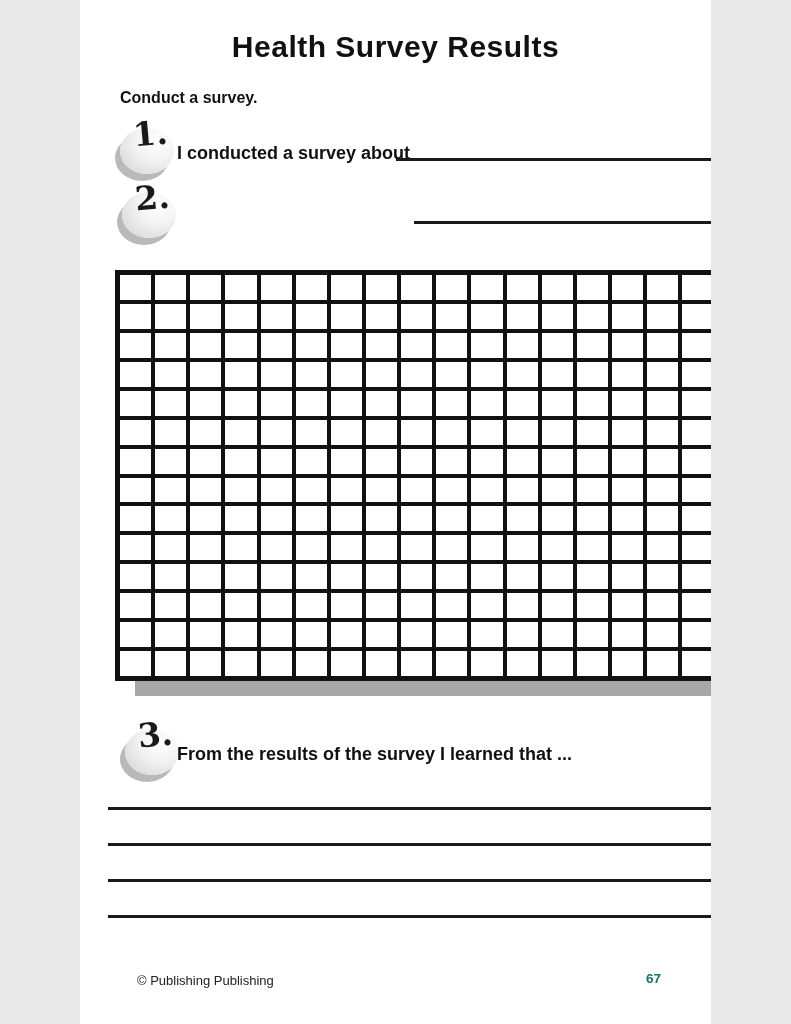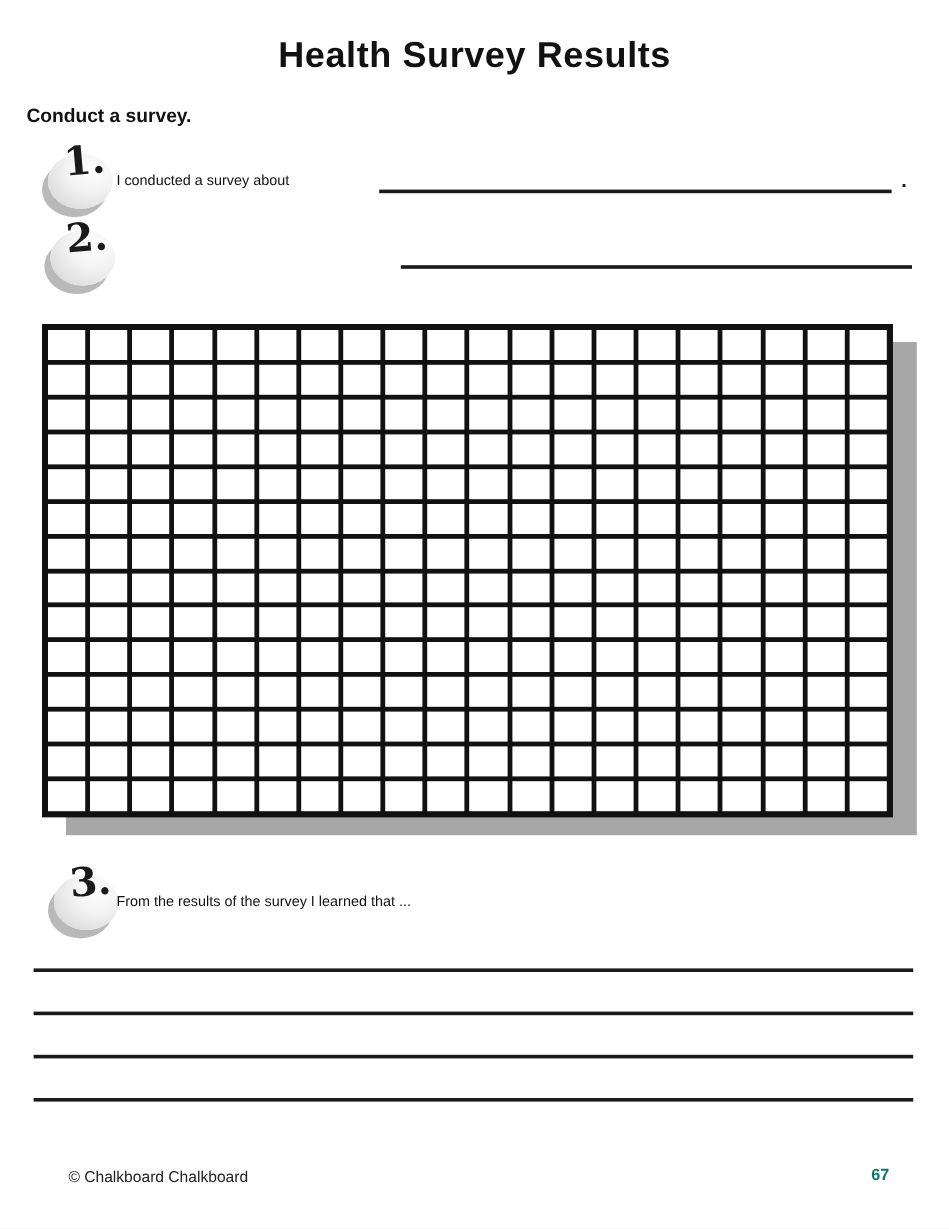--- a/index.html
+++ b/index.html
@@ -1,51 +1,51 @@
 <!DOCTYPE html>
 <html><head>
 <meta charset="utf-8">
 <style>
   html,body{margin:0;padding:0;background:#e8e8e8;}
   .page{
     position:relative;
-    width:791px;height:1024px;
+    width:631px;height:1024px;
     margin:0 auto;
     background:#ffffff;
     font-family:"Liberation Sans", sans-serif;
     color:#111;
     overflow:hidden;
   }
   .page-title{
     position:absolute;left:0;top:30px;width:100%;
     text-align:center;
     font-size:30px;font-weight:bold;letter-spacing:0.5px;
   }
   .instruction{
-    position:absolute;left:22px;top:89px;
+    position:absolute;left:40px;top:89px;
     font-size:16px;font-weight:bold;
   }
   
   .badge{position:absolute;width:54px;height:46px;}
   .badge-circle{
     position:absolute;left:0;top:0;width:100%;height:100%;
     border-radius:50%;
     background:radial-gradient(ellipse at 68% 28%, #fefefe 0%, #f3f3f3 40%, #e2e2e2 70%, #cfcfcf 100%);
     box-shadow:-5px 7px 0 #b9b9b9;
   }
   .badge-number{
     position:absolute;top:-11px;left:13px;
     font-family:"DejaVu Serif", serif;
     font-size:33px;font-weight:bold;color:#1a1a1a;
     transform:rotate(-5deg);
     line-height:1;
   }
   .q-label{
     position:absolute;
-    font-size:12px;font-weight:normal;white-space:nowrap;
+    font-size:18px;font-weight:bold;white-space:nowrap;
   }
   .blank-line{
     position:absolute;height:0;border-top:3px solid #1a1a1a;
   }
   .q-suffix{
     position:absolute;font-size:16.5px;font-weight:bold;
   }
   
   .grid-board{
     position:absolute;left:35px;top:270px;width:709px;height:411px;
@@ -380,16 +380,16 @@
   </div>
   <div class="q-label" style="left:97px;top:744px;text-align:center;">From the results of the survey I learned that ...</div>
 
   <div class="answer-lines">
       <div class="answer-line"></div>
       <div class="answer-line"></div>
       <div class="answer-line"></div>
       <div class="answer-line"></div>
     </div>
 
-  <div class="footer-copyright">© Chalkboard Chalkboard</div>
+  <div class="footer-copyright">© Publishing Publishing</div>
   <div class="footer-pagenum">67</div>
 
 </div>
 
 </body></html>

